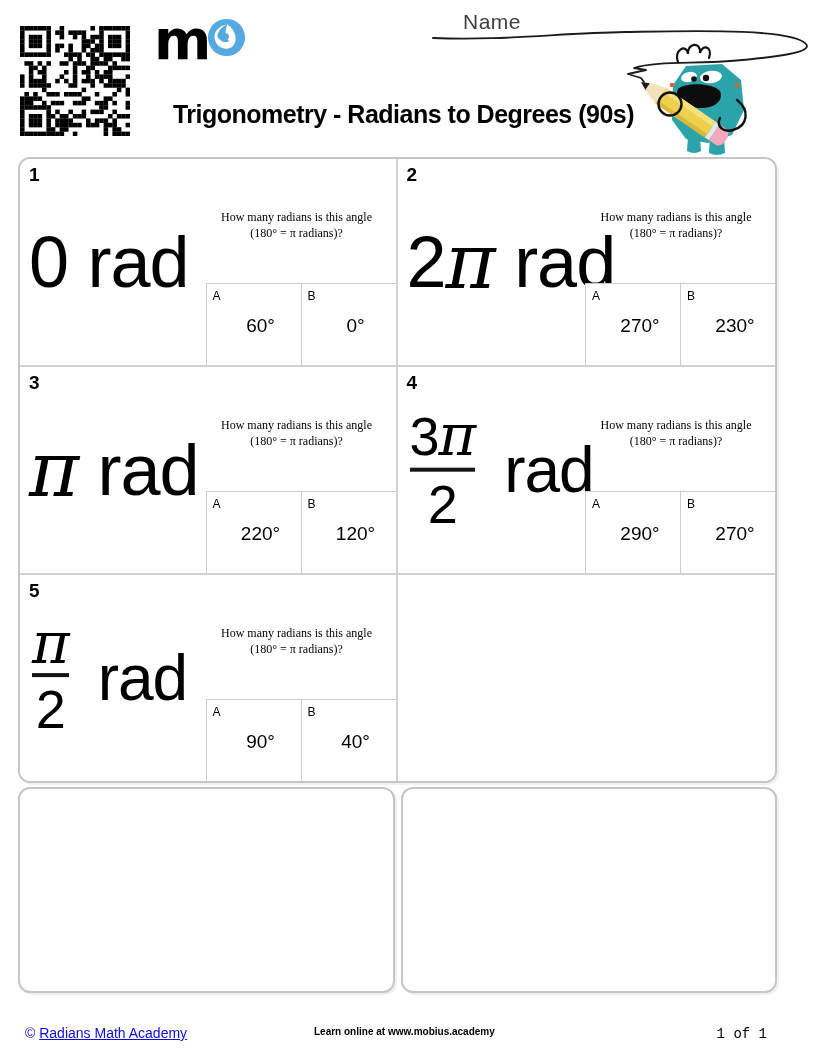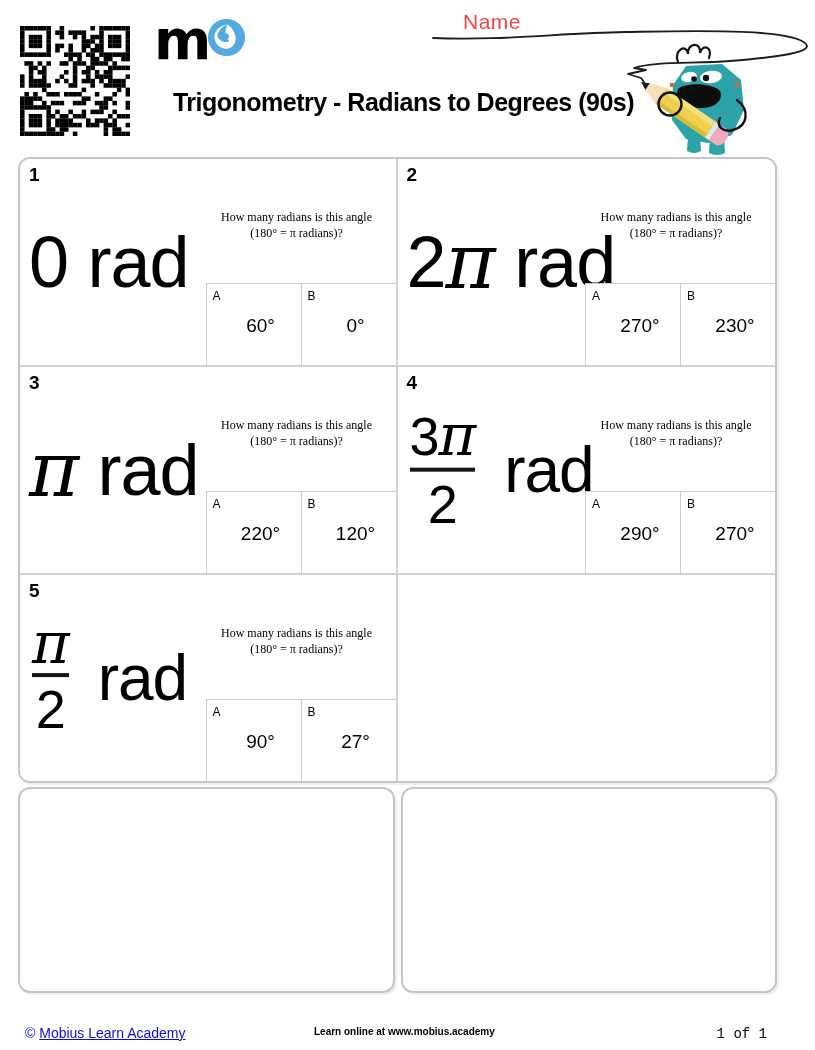--- a/index.html
+++ b/index.html
@@ -4,23 +4,23 @@
 <style>
   html,body{margin:0;padding:0;background:#fff;}
   body{width:815px;height:1050px;font-family:"Liberation Sans",sans-serif;color:#000;}
   .page{position:relative;width:815px;height:1050px;background:#fff;overflow:hidden;}
 
   
   .qr{position:absolute;left:20px;top:26px;width:110px;height:110px;}
   .logo{position:absolute;left:154px;top:13px;display:flex;align-items:flex-end;
         font-family:"DejaVu Sans",sans-serif;font-weight:bold;font-size:55px;letter-spacing:-2px;line-height:1;}
   .logo .logo-o{margin:0 -1px 11px -2px;}
-  .title{position:absolute;left:0;top:88px;width:807px;text-align:center;
+  .title{position:absolute;left:0;top:100px;width:807px;text-align:center;
          font-size:25px;font-weight:bold;letter-spacing:-0.5px;}
-  .name-label{position:absolute;left:463px;top:10px;font-size:21px;color:#ef4444;letter-spacing:0.5px;}
+  .name-label{position:absolute;left:463px;top:10px;font-size:21px;color:#404040;letter-spacing:0.5px;}
   .decor{position:absolute;left:0;top:0;width:815px;height:175px;pointer-events:none;z-index:4;}
 
   
   .grid{position:absolute;left:18px;top:157px;width:759px;height:626px;box-sizing:border-box;
         border:2px solid #c6c6c6;border-radius:12px;overflow:hidden;background:#fff;
         display:grid;grid-template-columns:1fr 1fr;grid-template-rows:208px 208px auto;
         box-shadow:2px 2px 0 rgba(0,0,0,0.06);}
   .cell{position:relative;box-sizing:border-box;background:#fff;}
   .cell.cr{border-right:2px solid #d2d2d2;}
   .cell.cb{border-bottom:2px solid #d2d2d2;}
@@ -533,33 +533,33 @@
         <div>How many radians is this angle</div>
         <div>(180° = π radians)?</div>
       </div>
       <div class="answers">
         <div class="abox">
           <span class="albl">A</span>
           <span class="aval">90°</span>
         </div>
         <div class="abox">
           <span class="albl">B</span>
-          <span class="aval">27°</span>
+          <span class="aval">40°</span>
         </div>
       </div>
     </section>
 
     <section class="cell"></section>
   </main>
 
   <div class="bottom-row">
     <div class="bbox"></div>
     <div class="bbox"></div>
   </div>
 
   <div class="f-left">
     <span class="copy">©</span>
-    <a>Mobius Learn Academy</a>
+    <a>Radians Math Academy</a>
   </div>
   <div class="f-center">Learn online at www.mobius.academy</div>
   <div class="f-right">1 of 1</div>
 
 </div>
 
 </body></html>

